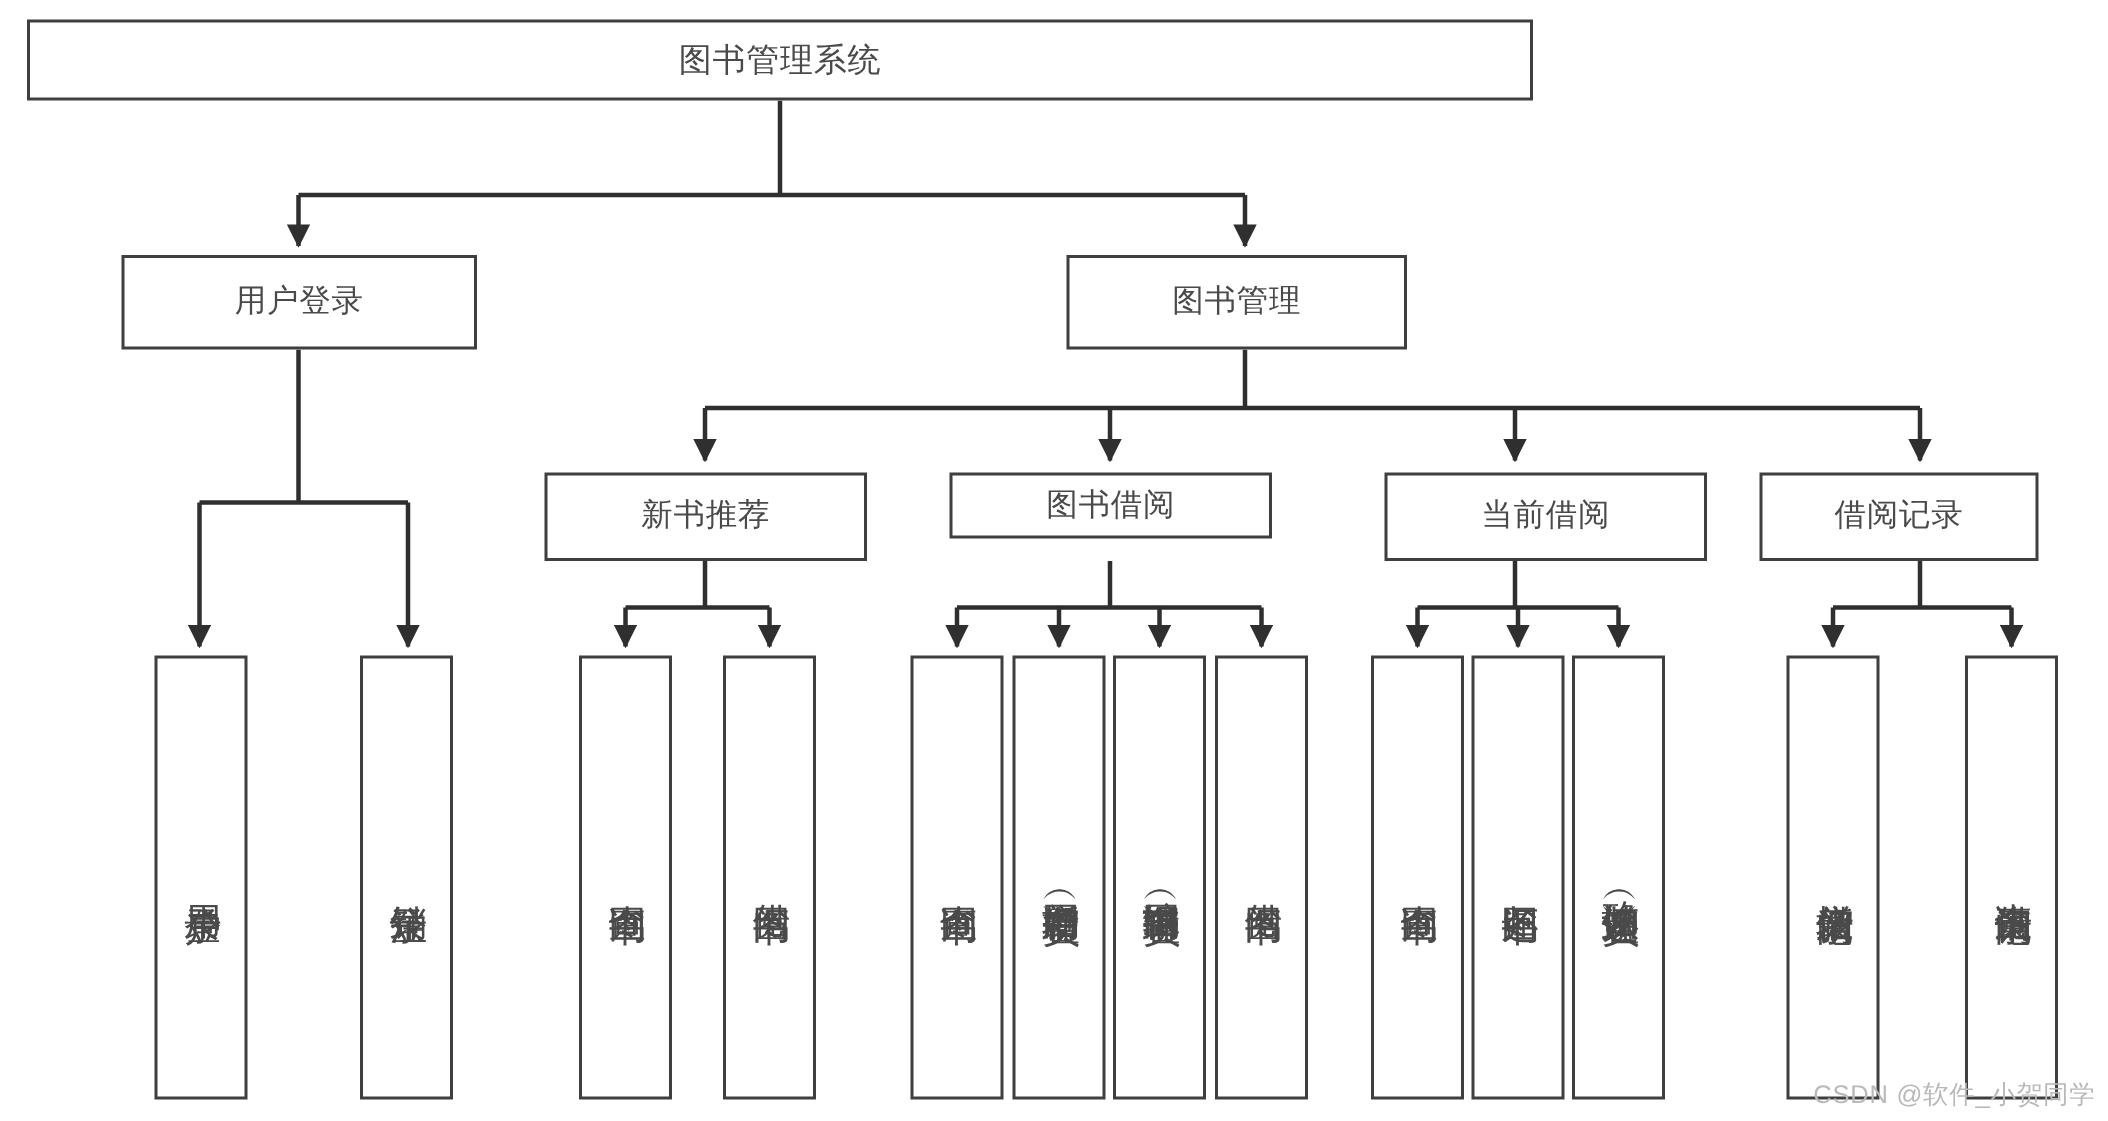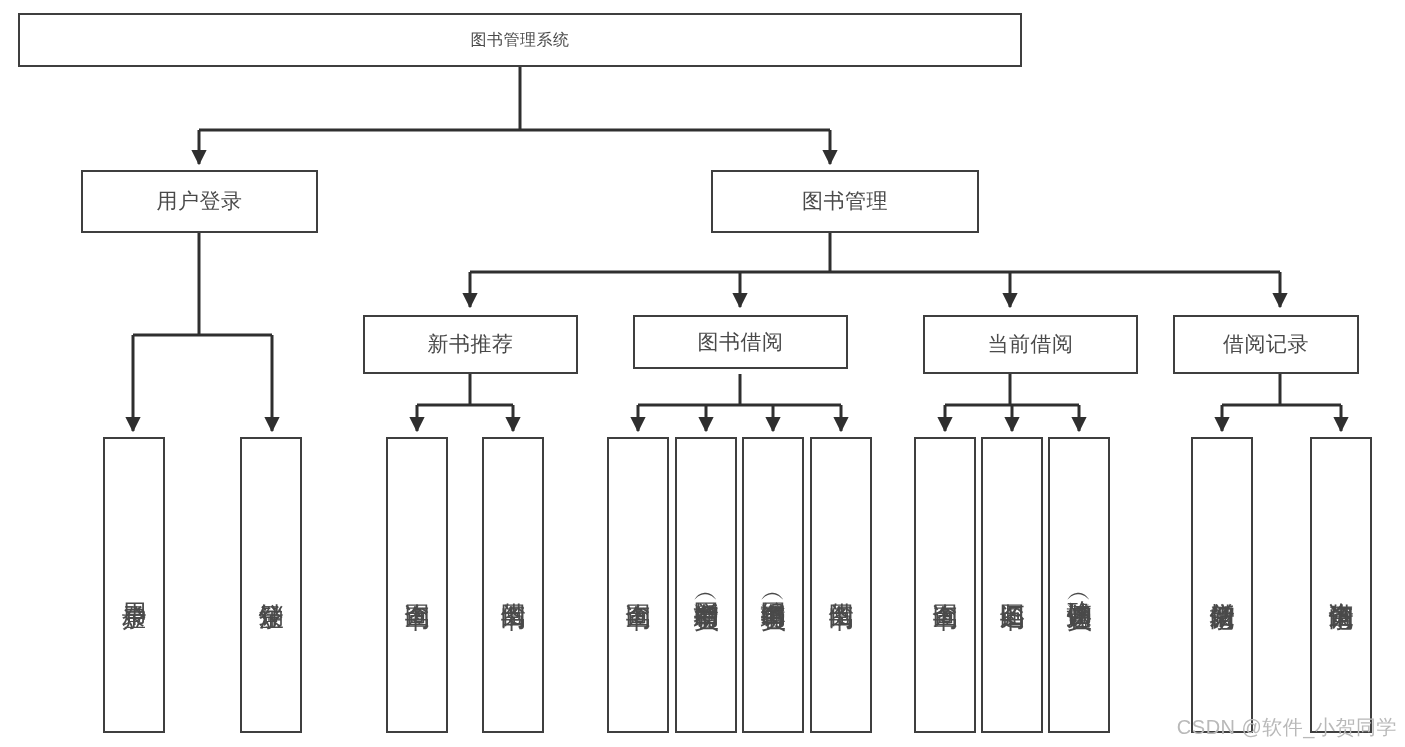--- a/index.html
+++ b/index.html
@@ -41,39 +41,39 @@
   .node .node-label {
     display: block;
     line-height: 1.16;
     letter-spacing: 0.5px;
   }
   
   .node.horiz .node-label {
     writing-mode: horizontal-tb;
     font-size: 21px;
   }
-  .node.root .node-label { font-size: 16px; }
+  .node.root .node-label { font-size: 22px; }
   
   .node.vert {
     align-items: center;
     justify-content: center;
   }
   .node.vert .node-label {
     writing-mode: vertical-rl;
     text-orientation: upright;
     font-size: 25px;
     line-height: 1.02;
     letter-spacing: 1px;
     white-space: nowrap;
   }
   #watermark {
     position: absolute;
     right: 8px;
     bottom: 6px;
-    font-size: 20px;
+    font-size: 17px;
     color: #b9b9b9;
     letter-spacing: 0.5px;
     white-space: nowrap;
     font-family: "Liberation Sans", "DejaVu Sans", sans-serif;
   }
 </style>
 </head>
 <body>
 
 <div id="diagram-canvas">
@@ -128,28 +128,28 @@
     </g>
   </svg>
 
   <div class="node horiz root" style="left:18px; top:13px; width:1004px; height:54px;">
     <span class="node-label">图书管理系统</span>
   </div>
 
   <div class="node horiz" style="left:81px; top:170px; width:237px; height:63px;">
     <span class="node-label">用户登录</span>
   </div>
-  <div class="node horiz" style="left:711px; top:170px; width:268px; height:63px;">
+  <div class="node horiz" style="left:711px; top:170px; width:227px; height:63px;">
     <span class="node-label">图书管理</span>
   </div>
 
   <div class="node horiz" style="left:363px; top:315px; width:215px; height:59px;justify-content:center;">
     <span class="node-label">新书推荐</span>
   </div>
-  <div class="node horiz" style="left:633px; top:315px; width:215px; height:54px;">
+  <div class="node horiz" style="left:633px; top:315px; width:215px; height:44px;">
     <span class="node-label">图书借阅</span>
   </div>
   <div class="node horiz" style="left:903px; top:315px; width:215px; height:59px;margin-left:20px;">
     <span class="node-label">当前借阅</span>
   </div>
   <div class="node horiz" style="left:1173px; top:315px; width:186px; height:59px;">
     <span class="node-label">借阅记录</span>
   </div>
 
   <div class="node vert" style="left:103px; top:437px; width:62px; height:296px;">

